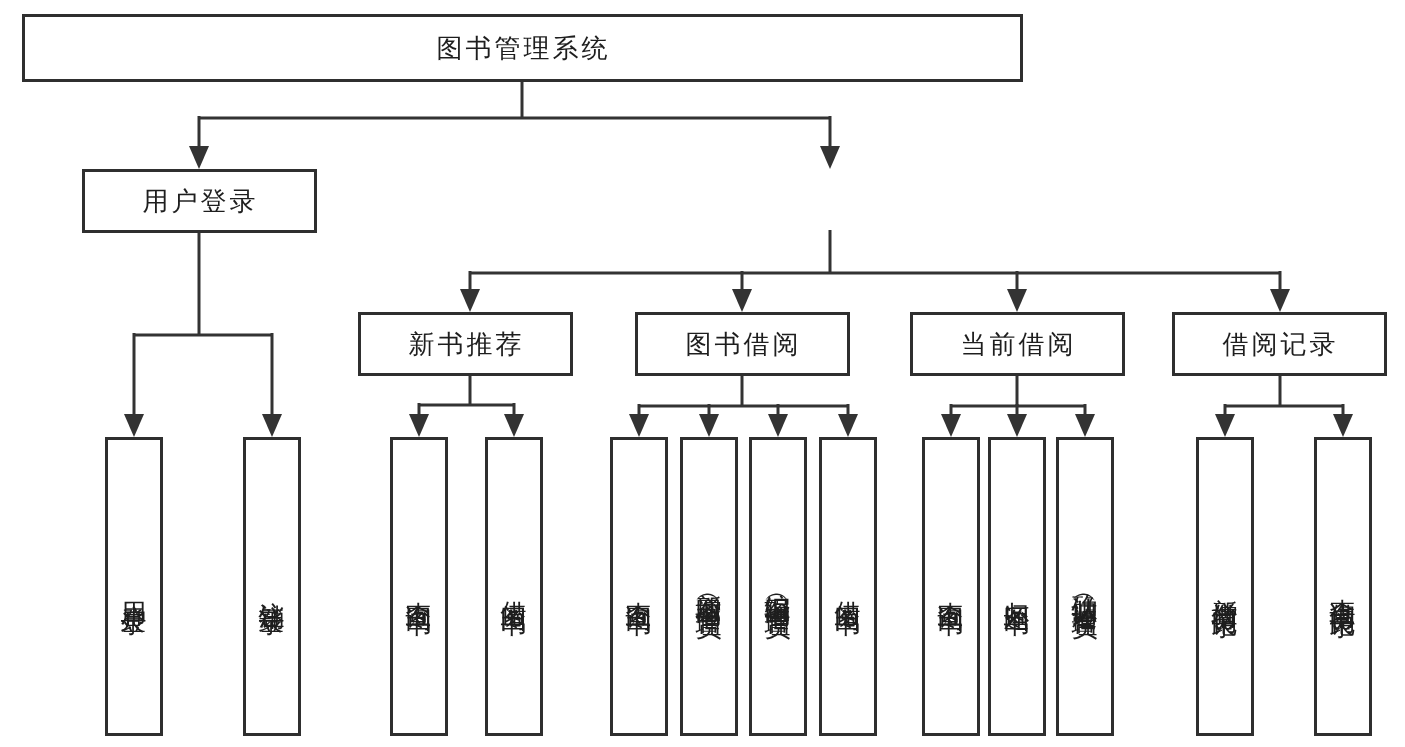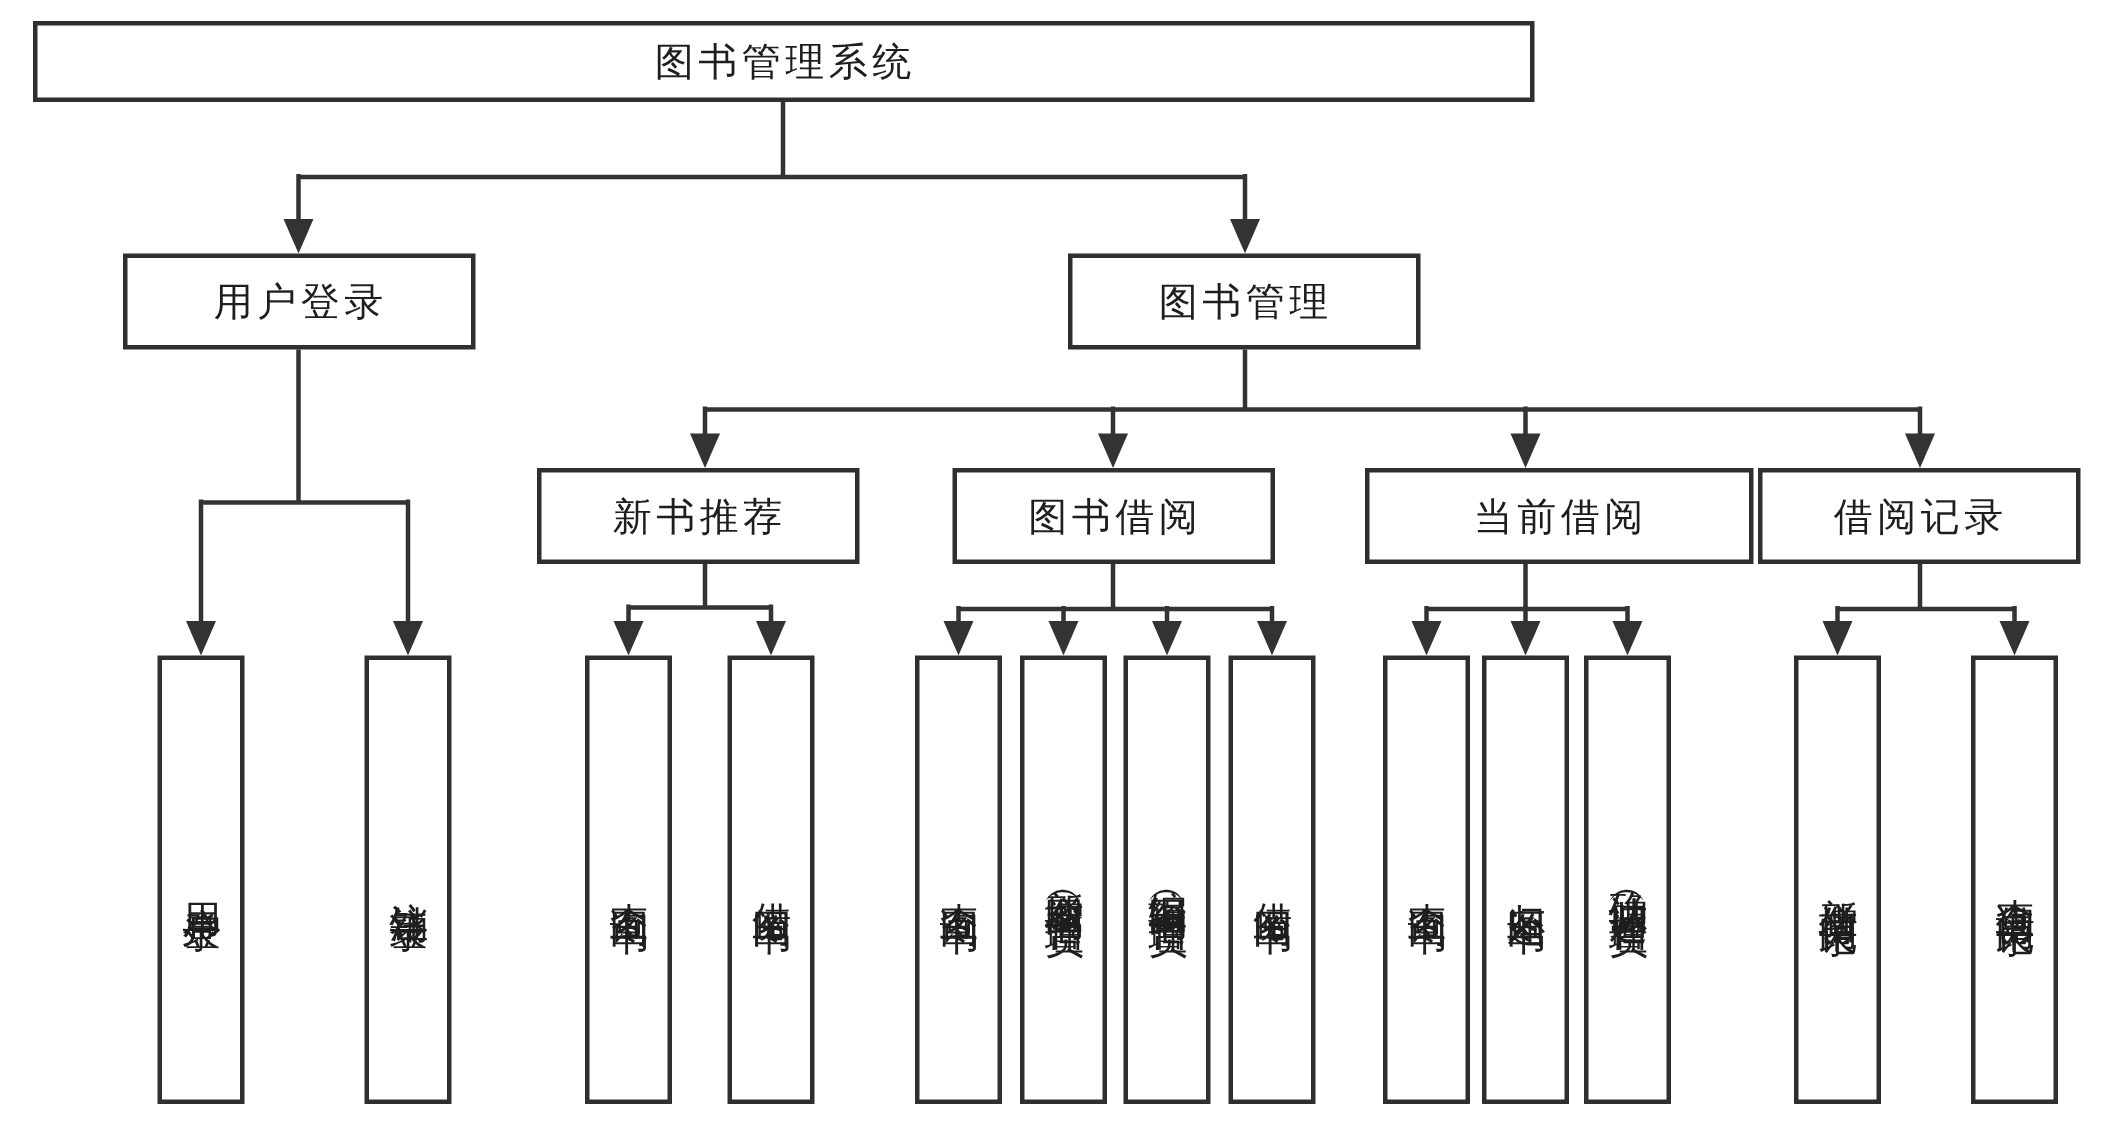--- a/index.html
+++ b/index.html
@@ -93,38 +93,35 @@
 
       <line class="c" x1="1280" y1="373" x2="1280" y2="406"></line>
       <line class="c" x1="1225" y1="406" x2="1343" y2="406"></line>
       <line class="c" x1="1225" y1="404" x2="1225" y2="416"></line>
       <polygon class="a" points="1215,414 1235,414 1225,437"></polygon>
       <line class="c" x1="1343" y1="404" x2="1343" y2="416"></line>
       <polygon class="a" points="1333,414 1353,414 1343,437"></polygon>
     </g>
   </svg>
 
-  <div class="node hbox" style="left:22px;top:14px;width:1001px;height:54px;align-items:center;">
+  <div class="node hbox" style="left:22px;top:14px;width:1001px;height:68px;align-items:center;">
     <span class="lbl">图书管理系统</span>
   </div>
 
   <div class="node hbox" style="left:82px;top:169px;width:235px;height:64px;">
     <span class="lbl">用户登录</span>
-  </div>
-  <div class="node hbox" style="left:712px;top:169px;width:235px;height:64px;">
-    <span class="lbl">图书管理</span>
   </div>
 
   <div class="node hbox" style="left:358px;top:312px;width:215px;height:64px;">
     <span class="lbl">新书推荐</span>
   </div>
   <div class="node hbox" style="left:635px;top:312px;width:215px;height:64px;">
     <span class="lbl">图书借阅</span>
   </div>
-  <div class="node hbox" style="left:910px;top:312px;width:259px;height:64px;">
+  <div class="node hbox" style="left:910px;top:312px;width:215px;height:64px;">
     <span class="lbl">当前借阅</span>
   </div>
   <div class="node hbox" style="left:1172px;top:312px;width:215px;height:64px;font-family:Liberation Serif, serif;">
     <span class="lbl">借阅记录</span>
   </div>
 
   <div class="node vbox" style="left:105px;top:437px;width:58px;height:299px;">
     <span class="vtext">用户登录</span>
   </div>
   <div class="node vbox" style="left:243px;top:437px;width:58px;height:299px;">

